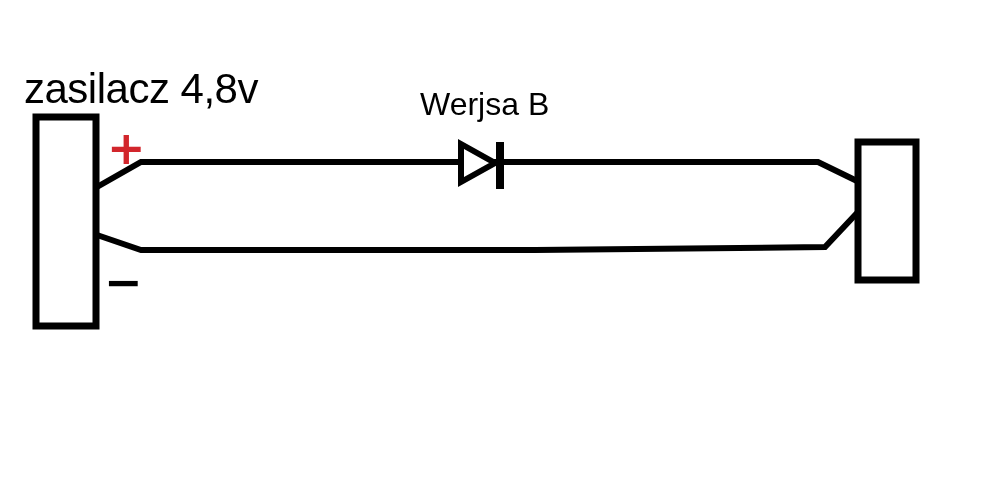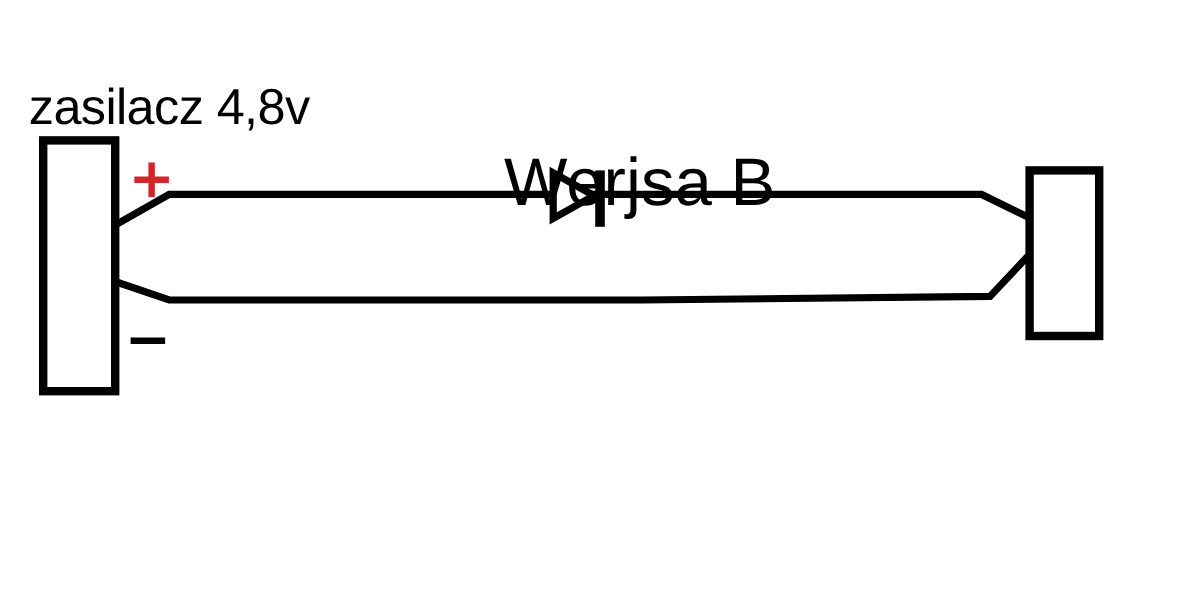--- a/index.html
+++ b/index.html
@@ -24,22 +24,21 @@
   }
   .label-power {
     left: 24px;
     top: 68px;
     font-size: 42px;
     letter-spacing: -0.5px;
   }
   .label-version {
     left: 420px;
     top: 88px;
-    font-size: 56px;
-    margin-top: 36px;
+    font-size: 32px;
   }
   .symbol {
     position: absolute;
     line-height: 1;
     font-family: "DejaVu Sans", sans-serif;
     font-weight: bold;
   }
   .symbol-plus {
     left: 107px;
     top: 125px;

